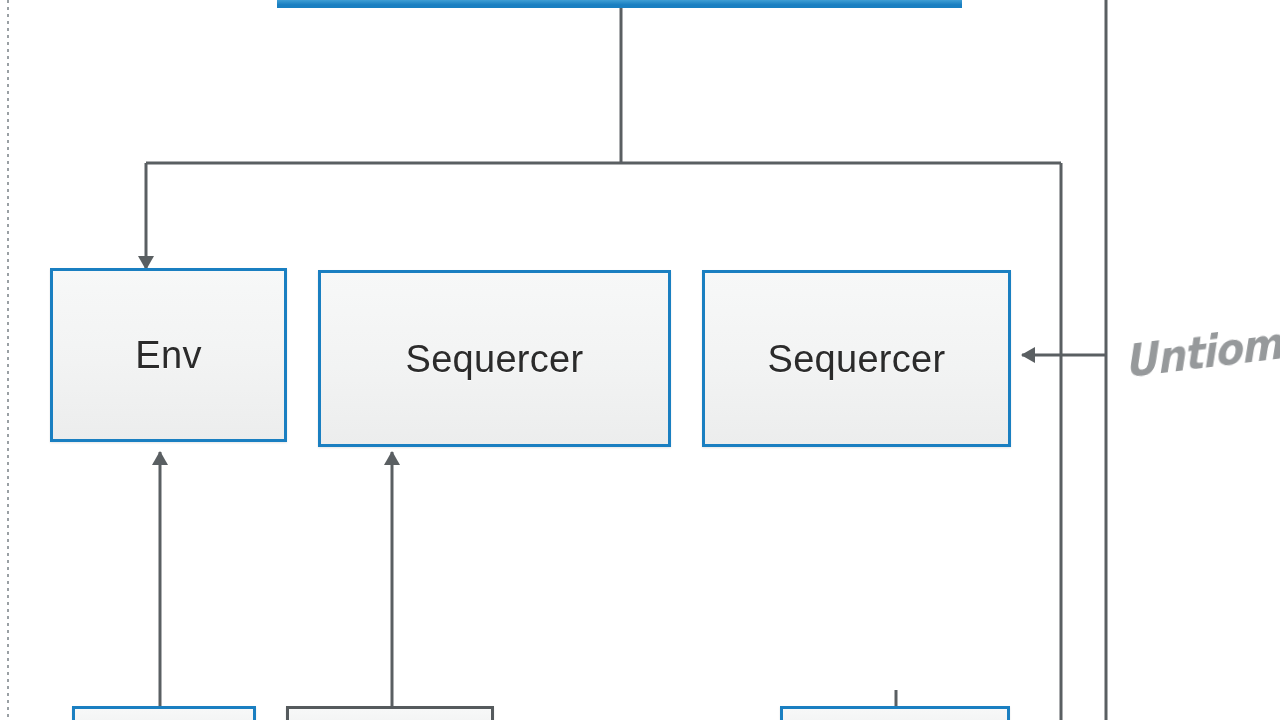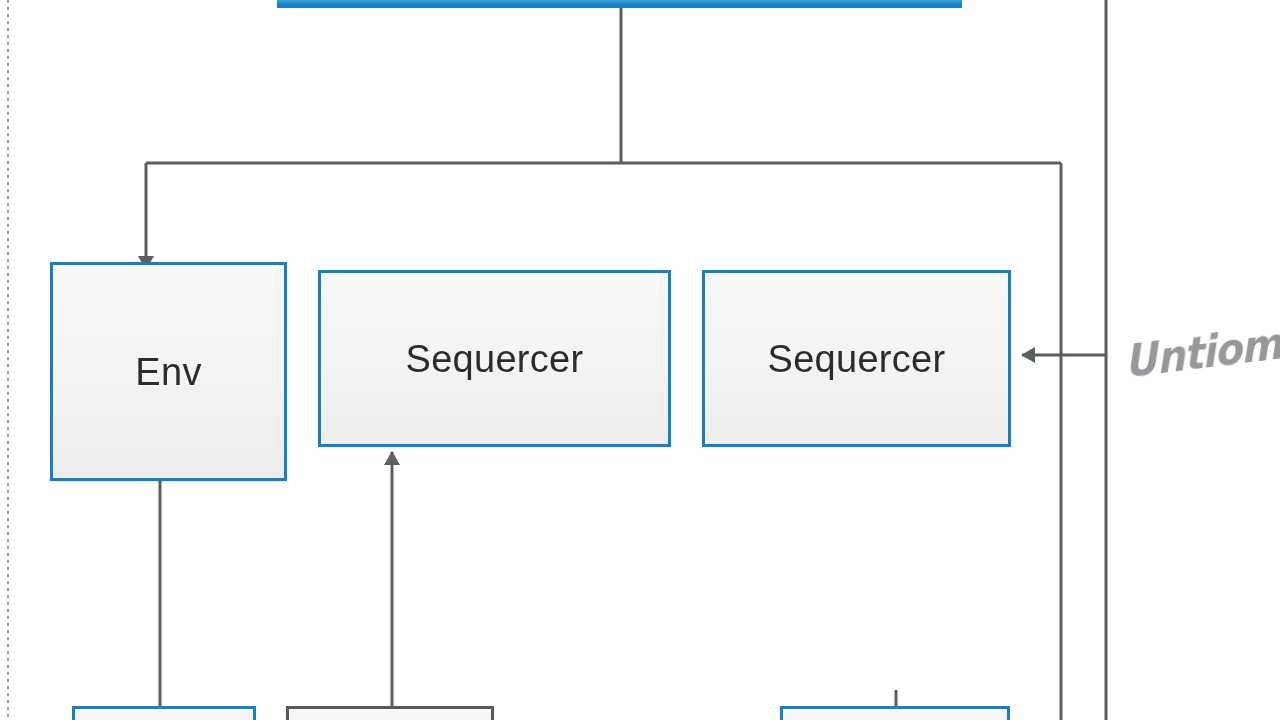--- a/index.html
+++ b/index.html
@@ -106,21 +106,21 @@
 
     <line x1="160" y1="706" x2="160" y2="452" stroke="#5a5f62" stroke-width="3" marker-end="url(#arrow-up)"></line>
 
     <line x1="392" y1="706" x2="392" y2="452" stroke="#5a5f62" stroke-width="3" marker-end="url(#arrow-up)"></line>
 
     <line x1="896" y1="706" x2="896" y2="690" stroke="#5a5f62" stroke-width="3"></line>
   </svg>
 
   <div id="top-parent-edge" style="left:277px; top:0px; width:685px; height:8px;"></div>
 
-  <div class="node" style="left:50px; top:262px; width:237px; height:219px;">
+  <div class="node" style="left:50px; top:268px; width:237px; height:174px;">
     <span class="node-label">Env</span>
   </div>
 
   <div class="node" style="left:318px; top:270px; width:353px; height:177px;">
     <span class="node-label">Sequercer</span>
   </div>
 
   <div class="node" style="left:702px; top:270px; width:309px; height:177px;">
     <span class="node-label">Sequercer</span>
   </div>

